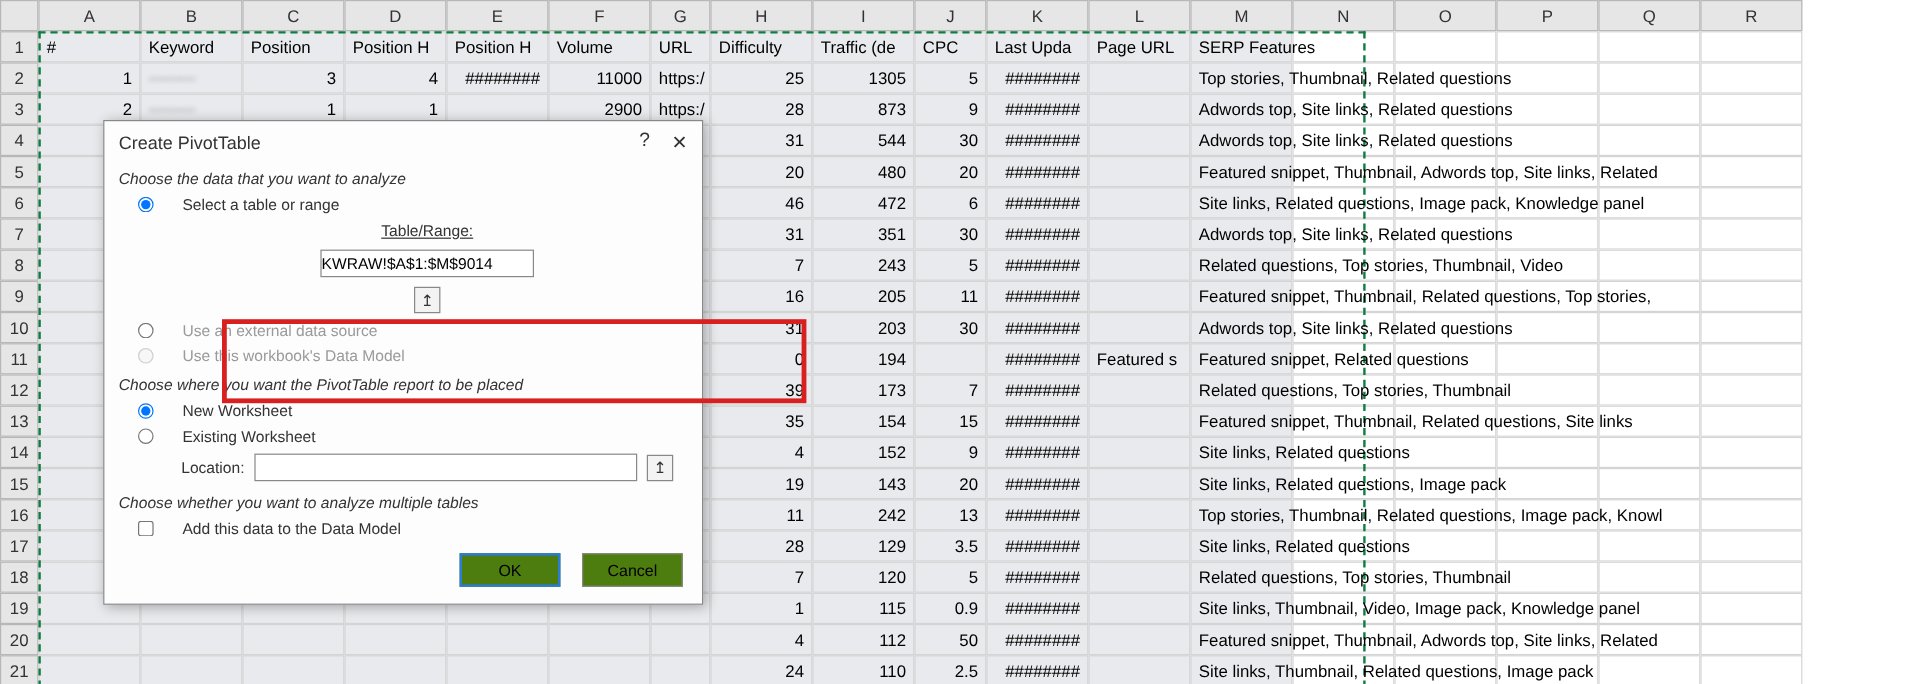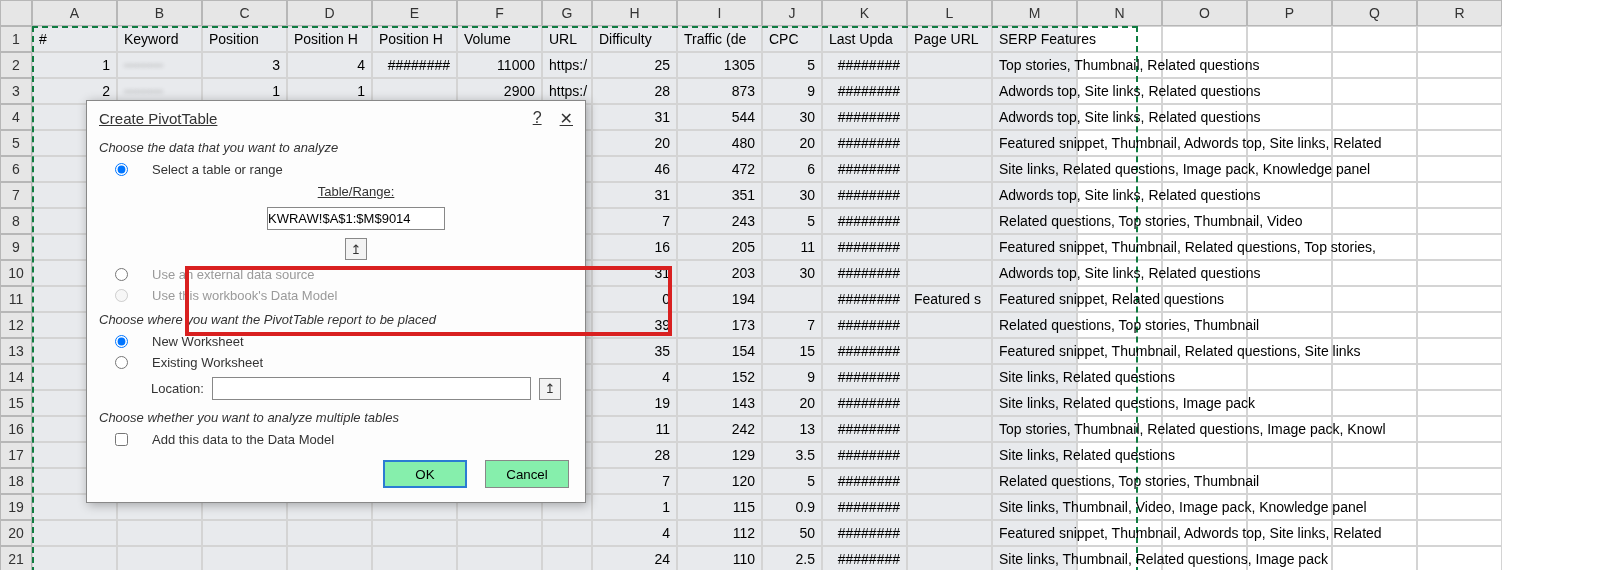--- a/index.html
+++ b/index.html
@@ -75,21 +75,20 @@
   padding: 0;
   font-size: 13px;
   color: #333;
 }
 .dialog .title {
   padding: 8px 12px 6px 12px;
   font-size: 15px;
   display: flex;
   justify-content: space-between;
   align-items: center;
-  text-decoration: underline;
 }
 .dialog .title .right { display:flex; gap:18px; font-size:16px; }
 .dialog .section-label {
   padding: 6px 12px 4px 12px;
   font-style: italic;
 }
 .dialog .indent1 { padding-left: 28px; padding-right:12px; }
 .dialog .indent2 { padding-left: 56px; padding-right:12px; display:flex; align-items:center; gap:8px; margin:4px 0; }
 .dialog input[type=text] {
   flex: 1;
@@ -108,21 +107,21 @@
 }
 .dialog .radio-row input, .dialog .check-row input { margin:0; }
 .dialog .disabled { color:#9a9a9a; }
 .dialog .btnrow {
   display:flex; justify-content:flex-end; gap:18px;
   padding: 10px 16px 14px;
 }
 .dialog button.dlg {
   width: 84px; height:28px;
   border:1px solid #888;
-  background:#86efac;
+  background:#4d7c0f;
 }
 .dialog button.dlg.primary { border:2px solid #2b7cd3; }
 .dialog .connbtn {
   border:1px solid #bbb; background:#f3f3f3;
   padding:4px 12px; margin:4px 0;
 }
 .redbox {
   position:absolute;
   border:4px solid #d92020;
   pointer-events:none;

